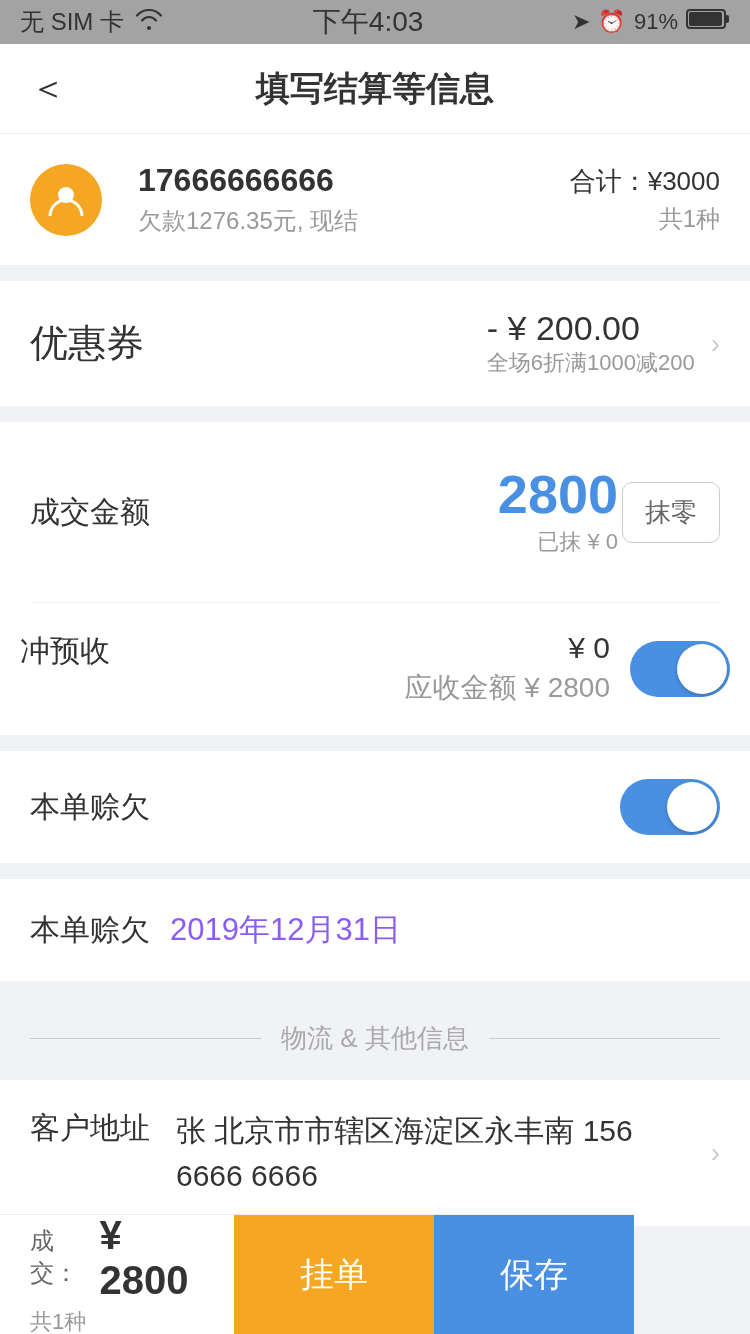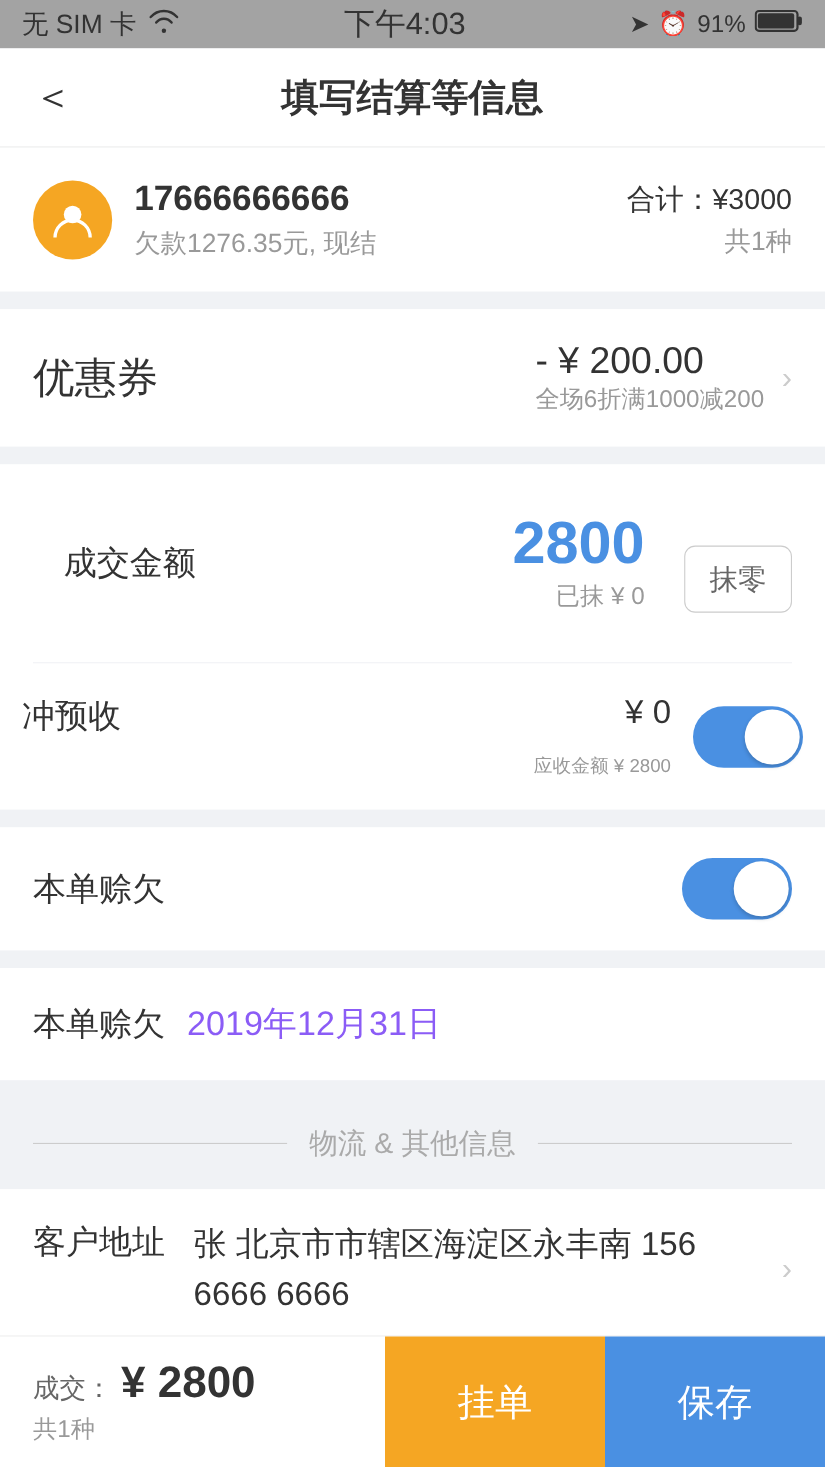--- a/index.html
+++ b/index.html
@@ -62,21 +62,21 @@
 
     
     .customer-card {
       background: #fff;
       padding: 28px 30px;
       display: flex;
       align-items: center;
       justify-content: space-between;
       margin-bottom: 16px;
     }
-    .customer-left { display: flex; align-items: center; gap: 20px; }
+    .customer-left { display: flex; align-items: center; gap: 36px; }
     .avatar {
       width: 72px;
       height: 72px;
       border-radius: 50%;
       background: #f5a623;
       display: flex;
       align-items: center;
       justify-content: center;
       font-size: 32px;
       color: #fff;
@@ -108,24 +108,23 @@
       background: #fff;
       margin-bottom: 16px;
     }
 
     
     .deal-row {
       padding: 45px 30px;
       display: flex;
       align-items: center;
       justify-content: space-between;
-      margin-left: 28px;
     }
     .deal-label { font-size: 30px; color: #333; }
-    .deal-right { display: flex; align-items: flex-end; gap: 36px; }
+    .deal-right { display: flex; align-items: center; gap: 4px; }
     .deal-amount-wrap { text-align: right; }
     .deal-amount { font-size: 54px; font-weight: 600; color: #4a90e2; line-height: 1; }
     .deal-sub { font-size: 22px; color: #999; margin-top: 6px; text-align: right; }
     .round-btn {
       border: 1px solid #ccc;
       border-radius: 10px;
       padding: 12px 22px;
       font-size: 26px;
       color: #666;
       background: #fff;
@@ -143,21 +142,21 @@
     .prepay-row {
       padding: 28px 20px;
       display: flex;
       align-items: flex-start;
       justify-content: space-between;
     }
     .prepay-label { font-size: 30px; color: #333; }
     .prepay-right { display: flex; align-items: center; gap: 20px; }
     .prepay-amount-wrap { text-align: right; }
     .prepay-amount { font-size: 30px; color: #333; font-weight: 500; }
-    .prepay-sub { font-size: 17px; color: #999; margin-top: 20px; }
+    .prepay-sub { font-size: 28px; color: #999; margin-top: 4px; }
 
     
     .toggle {
       width: 100px;
       height: 56px;
       border-radius: 28px;
       background: #4a90e2;
       position: relative;
       cursor: pointer;
     }
@@ -220,21 +219,21 @@
       gap: 26px;
     }
     .address-label { font-size: 30px; color: #333; flex-shrink: 0; width: 120px; }
     .address-content { font-size: 30px; color: #333; flex: 1; line-height: 1.5; }
     .address-chevron { font-size: 28px; color: #ccc; align-self: center; }
 
     
     .bottom-bar {
       position: fixed;
       bottom: 0;
-      width: 750px;
+      width: 634px;
       height: 120px;
       background: #fff;
       display: flex;
       align-items: center;
       border-top: 1px solid #eee;
     }
     .bottom-summary {
       flex: 1;
       padding: 0 30px;
     }

